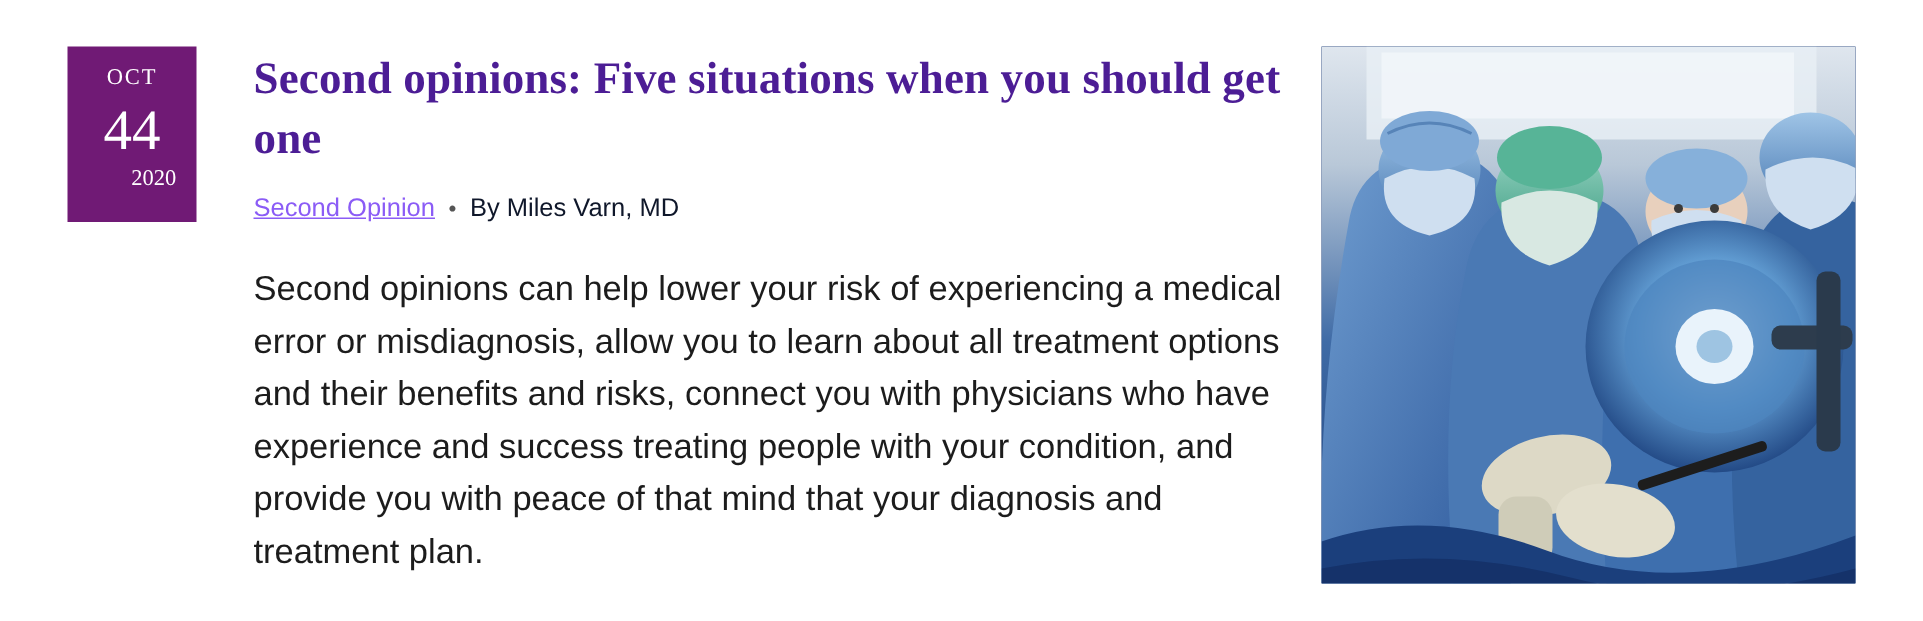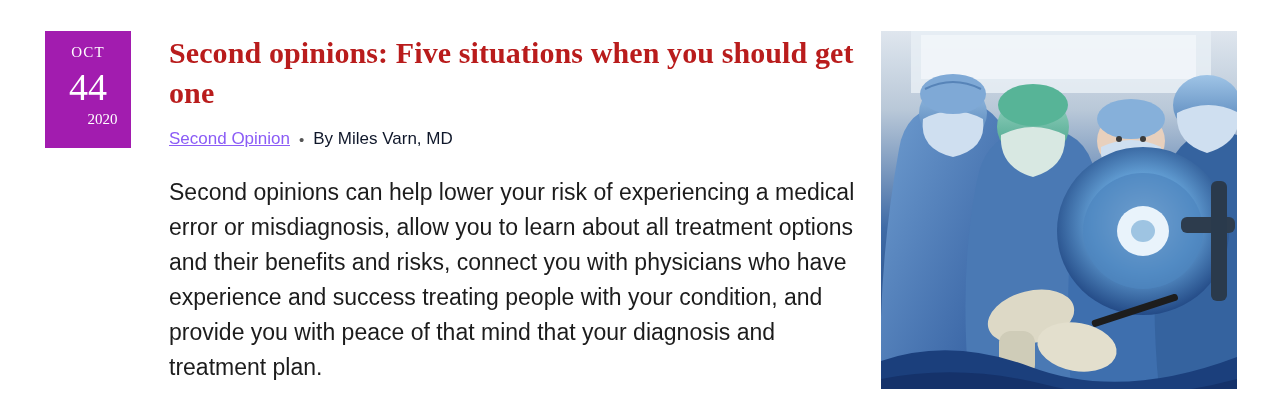--- a/index.html
+++ b/index.html
@@ -20,21 +20,21 @@
     background: #ffffff;
   }
 
   
   .date-badge {
     position: absolute;
     left: 45px;
     top: 31px;
     width: 86px;
     height: 117px;
-    background: #a21caf;
+    background: #701a75;
     color: #ffffff;
     text-align: center;
     padding-top: 14px;
     line-height: 1;
     user-select: none;
   }
   .date-badge .month {
     font-size: 15px;
     letter-spacing: 1.2px;
     font-family: "Liberation Serif", serif;
@@ -62,21 +62,21 @@
     top: 33px;
     width: 690px;
   }
 
   .headline {
     margin: 0;
     font-family: "Liberation Serif", serif;
     font-size: 30px;
     line-height: 40px;
     font-weight: 700;
-    color: #b91c1c;
+    color: #4c1d95;
     letter-spacing: 0.1px;
   }
   .headline a { color: inherit; text-decoration: none; }
 
   .meta {
     margin-top: 16px;
     font-size: 17px;
     color: #333333;
     display: flex;
     align-items: center;

